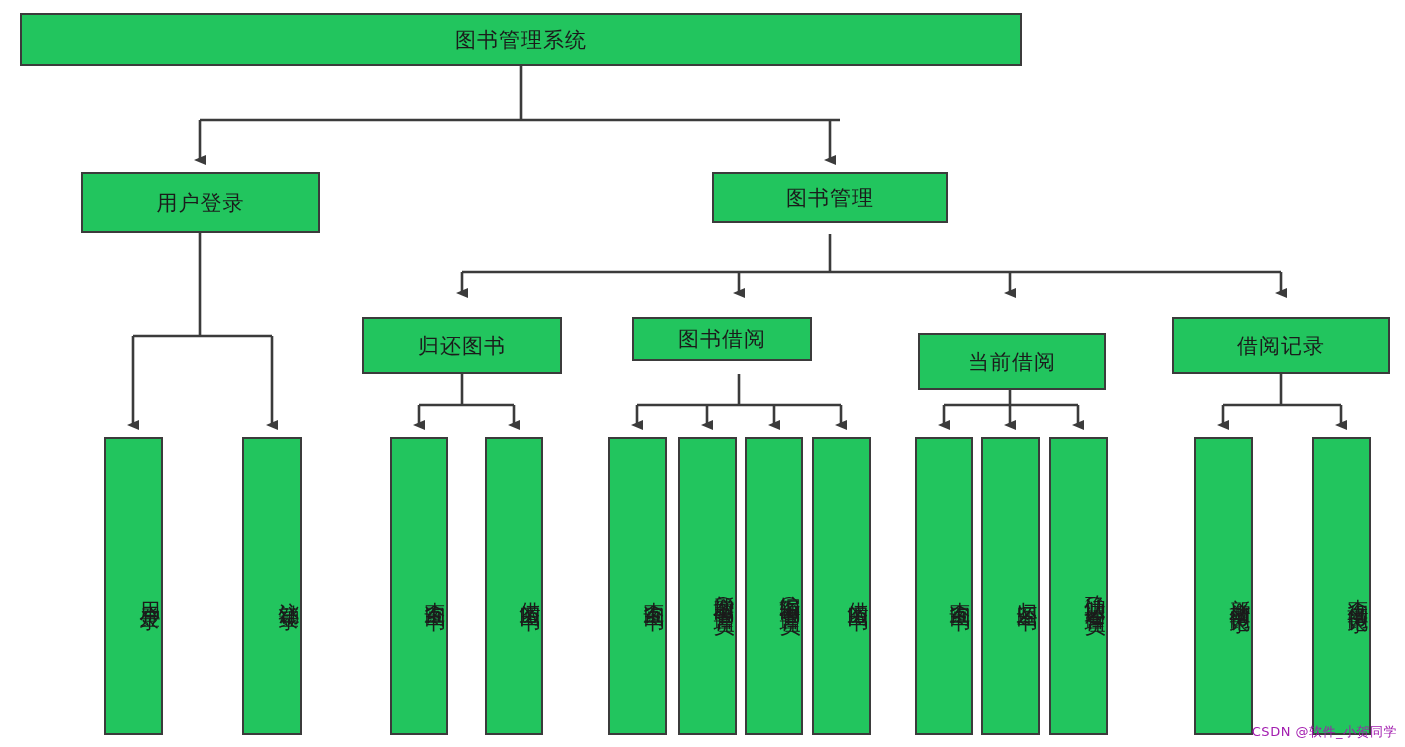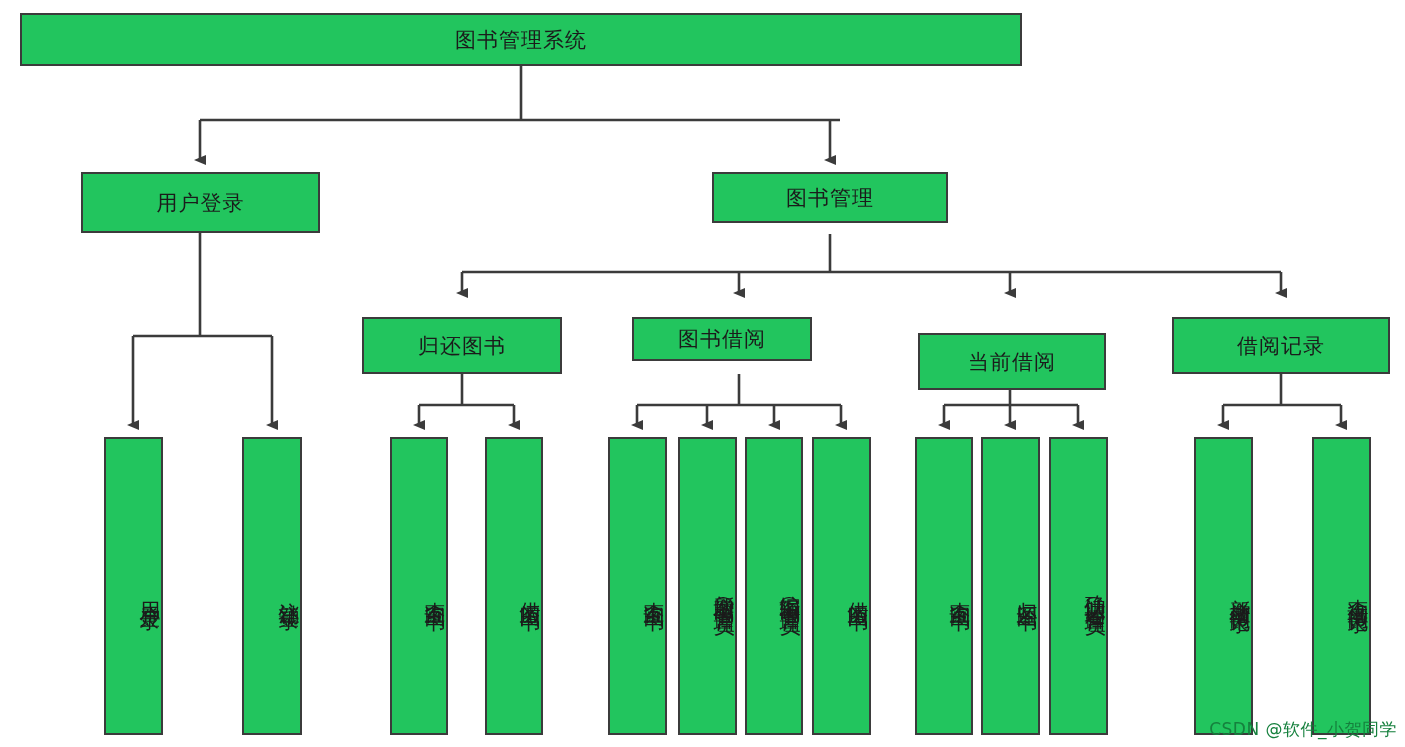--- a/index.html
+++ b/index.html
@@ -48,22 +48,22 @@
   }
   .node.vert > span {
     writing-mode: vertical-rl;
     text-orientation: upright;
     line-height: 1.05;
   }
   .watermark {
     position: absolute;
     right: 8px;
     bottom: 6px;
-    font-size: 17px;
-    color: #15803d;
+    font-size: 13px;
+    color: #a21caf;
     letter-spacing: 0.5px;
     white-space: nowrap;
   }
 </style>
 </head>
 <body>
 
 <div id="canvas">
 
   <svg class="wires" viewBox="0 0 1405 747" xmlns="http://www.w3.org/2000/svg">

